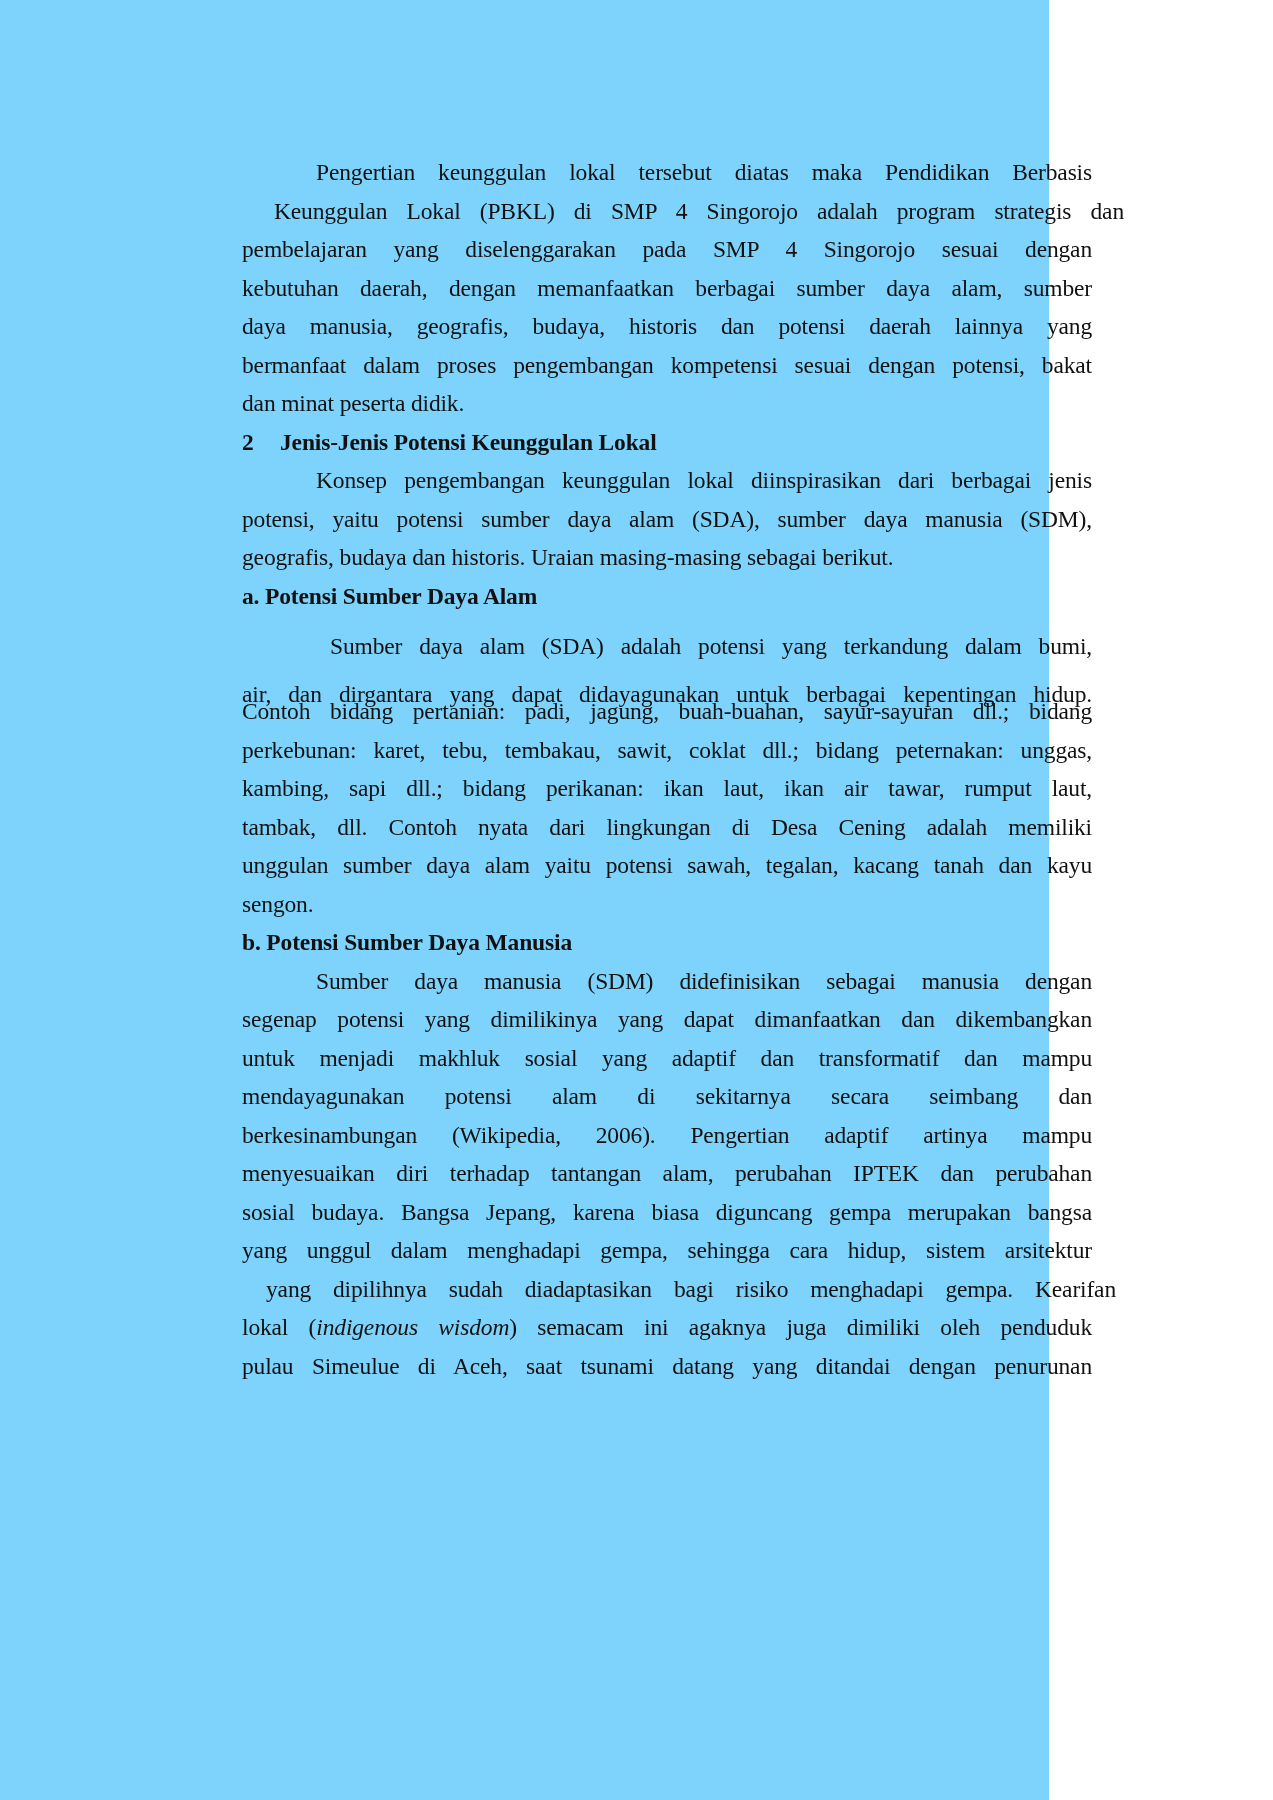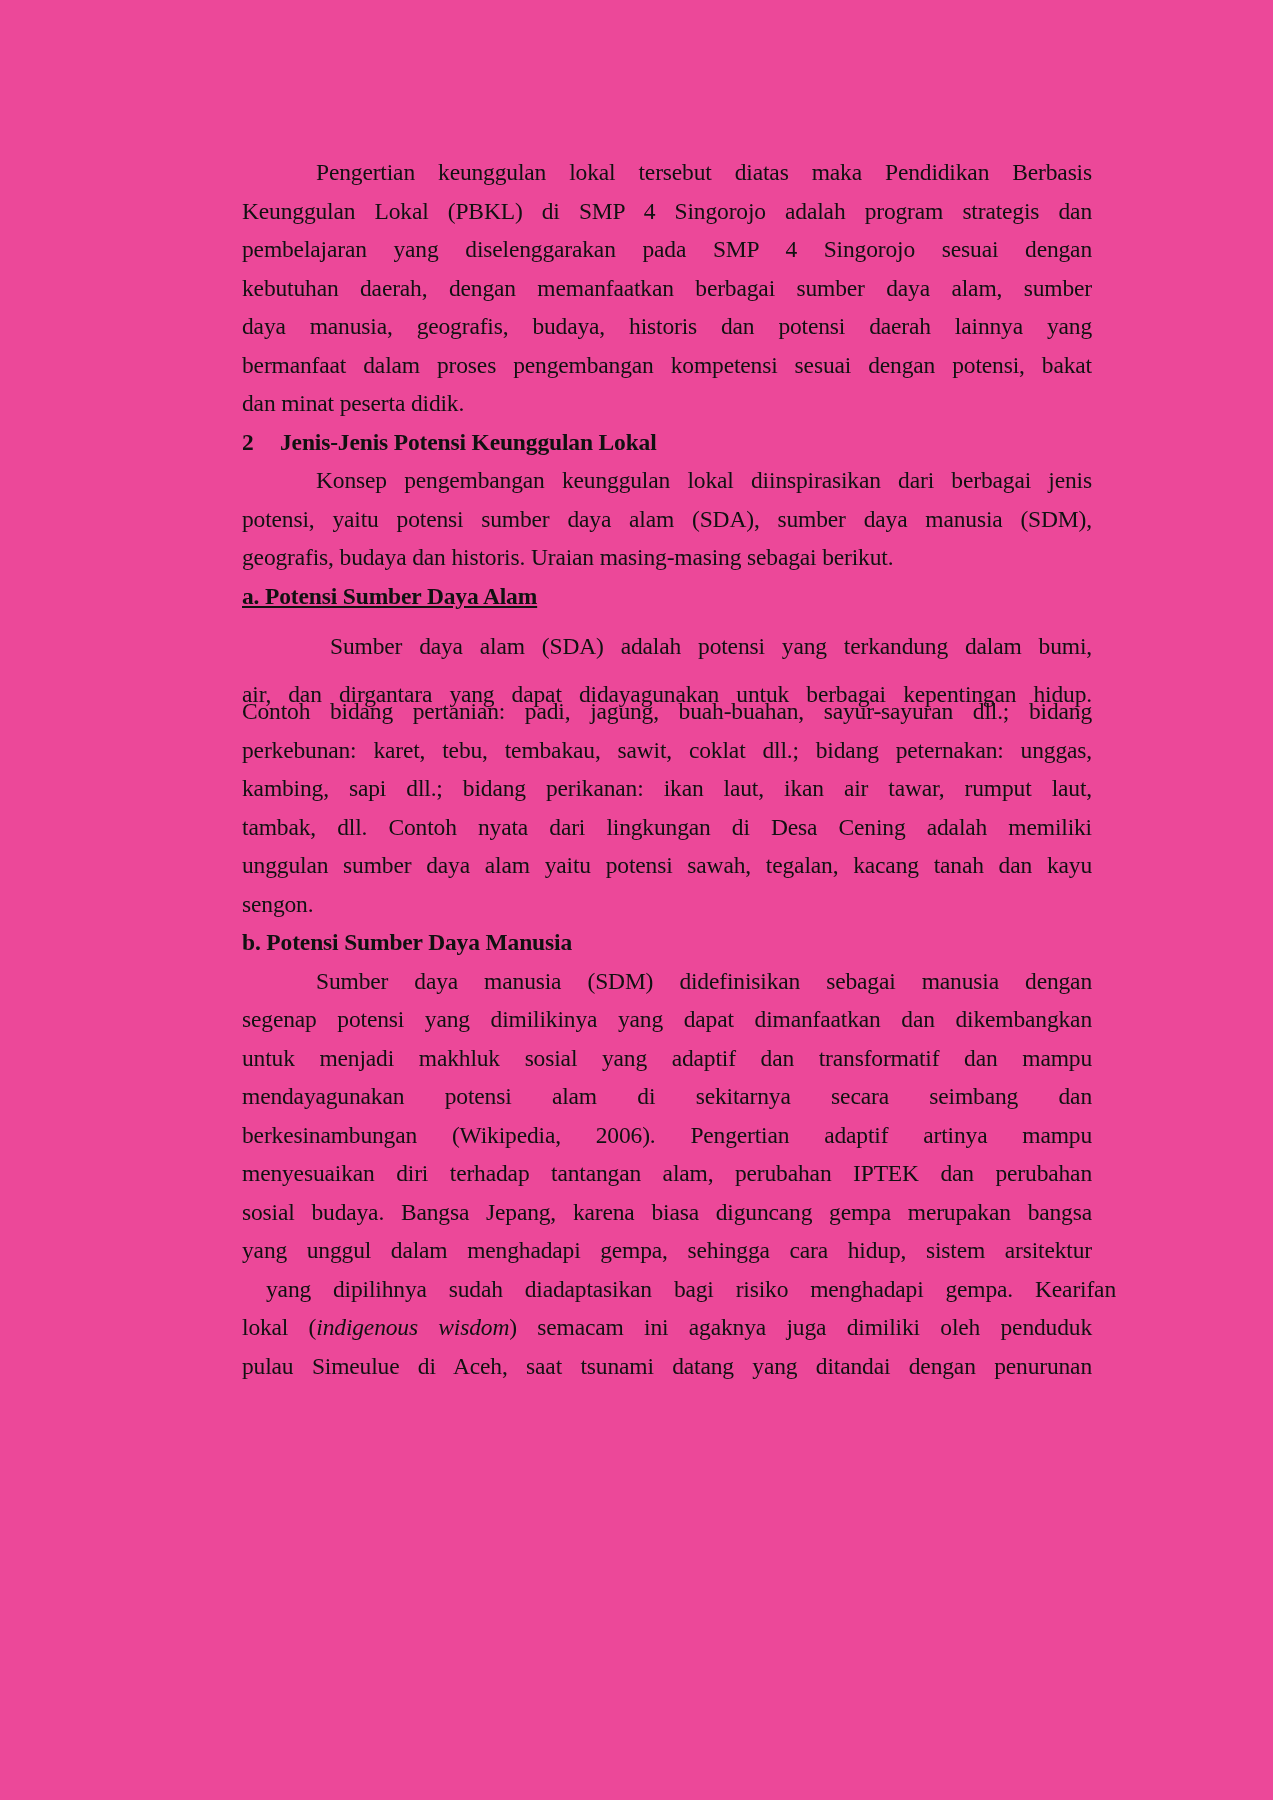--- a/index.html
+++ b/index.html
@@ -12,23 +12,23 @@
       height: 1800px;
       position: relative;
       overflow: hidden;
       font-family: "Liberation Serif", "DejaVu Serif", serif;
       color: #111111;
     }
     .page {
       position: absolute;
       left: 0;
       top: 0;
-      width: 1273px;
+      width: 1049px;
       height: 1800px;
-      background: #ec4899;
+      background: #7dd3fc;
     }
     .line {
       position: absolute;
       left: 242px;
       width: 850px;
       font-size: 23.5px;
       line-height: 30px;
       height: 30px;
       white-space: nowrap;
       text-align: justify;
@@ -59,36 +59,36 @@
     em {
       font-style: italic;
     }
   </style>
 </head>
 <body>
 
 <div class="page">
 
   <div class="line indent" style="top:157px;">Pengertian keunggulan lokal tersebut diatas maka Pendidikan Berbasis</div>
-  <div class="line" style="top:195.5px;">Keunggulan Lokal (PBKL) di SMP 4 Singorojo adalah program strategis dan</div>
+  <div class="line" style="top:195.5px;margin-left:32px;">Keunggulan Lokal (PBKL) di SMP 4 Singorojo adalah program strategis dan</div>
   <div class="line" style="top:234px;">pembelajaran yang diselenggarakan pada SMP 4 Singorojo sesuai dengan</div>
   <div class="line" style="top:272.5px;">kebutuhan daerah, dengan memanfaatkan berbagai sumber daya alam, sumber</div>
   <div class="line" style="top:311px;">daya manusia, geografis, budaya, historis dan potensi daerah lainnya yang</div>
   <div class="line" style="top:349.5px;">bermanfaat  dalam proses pengembangan kompetensi sesuai dengan potensi, bakat</div>
   <div class="line last" style="top:388px;">dan minat peserta didik.</div>
 
   <div class="line heading" style="top:426.5px;text-align:center;">
     <span class="num">2</span><span>Jenis-Jenis Potensi Keunggulan Lokal</span>
   </div>
 
   <div class="line indent" style="top:465px;">Konsep pengembangan keunggulan lokal diinspirasikan dari berbagai jenis</div>
   <div class="line" style="top:503.5px;">potensi, yaitu potensi sumber daya alam (SDA), sumber daya manusia (SDM),</div>
   <div class="line last" style="top:542px;">geografis, budaya dan historis. Uraian masing-masing sebagai berikut.</div>
 
-  <div class="line heading" style="top:580.5px;text-decoration:underline;">a. Potensi Sumber Daya Alam</div>
+  <div class="line heading" style="top:580.5px;">a. Potensi Sumber Daya Alam</div>
 
   <div class="line indent2" style="top:619px;">Sumber daya alam (SDA) adalah potensi yang terkandung dalam bumi,</div>
   <div class="line" style="top:679px;">air, dan dirgantara yang dapat didayagunakan untuk berbagai kepentingan hidup.</div>
   <div class="line" style="top:696px;">Contoh bidang pertanian: padi, jagung, buah-buahan, sayur-sayuran dll.; bidang</div>
   <div class="line" style="top:734.5px;">perkebunan: karet, tebu, tembakau, sawit, coklat dll.; bidang peternakan:  unggas,</div>
   <div class="line" style="top:773px;">kambing, sapi dll.;  bidang perikanan: ikan laut, ikan air tawar, rumput laut,</div>
   <div class="line" style="top:811.5px;">tambak, dll. Contoh nyata dari lingkungan di Desa Cening adalah memiliki</div>
   <div class="line" style="top:850px;">unggulan sumber daya alam yaitu potensi sawah, tegalan, kacang tanah dan kayu</div>
   <div class="line last" style="top:888.5px;">sengon.</div>
 

